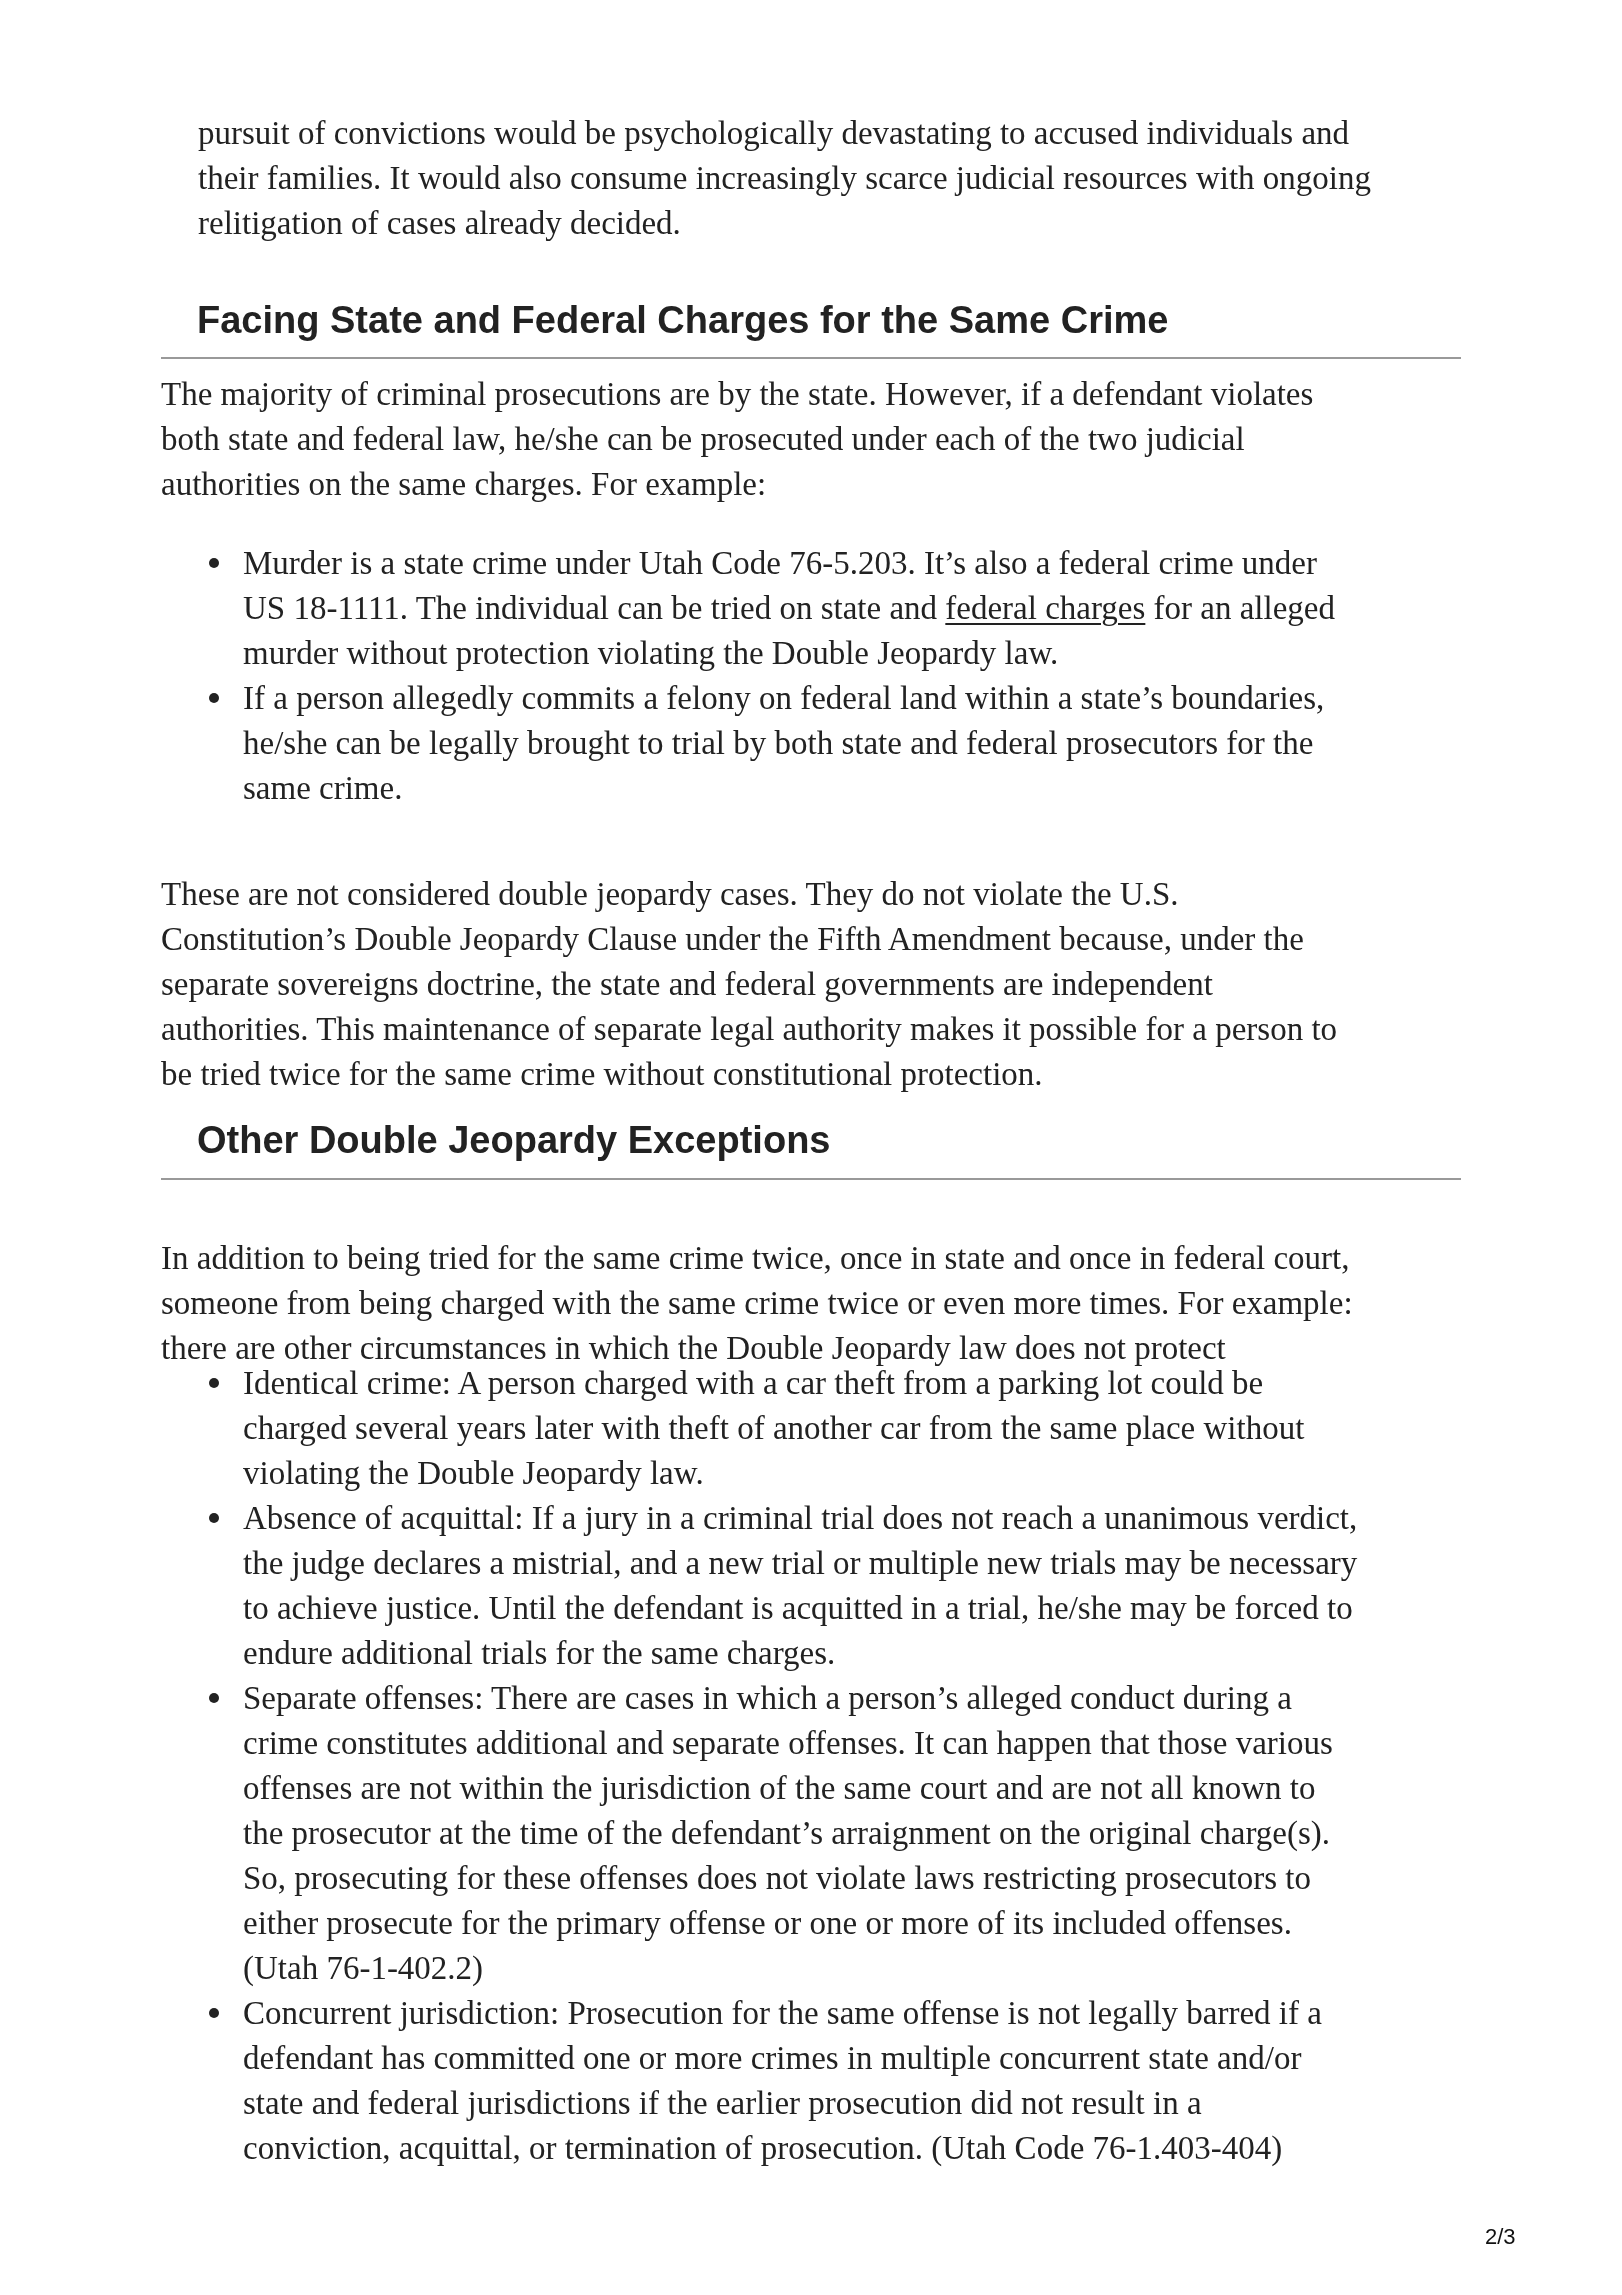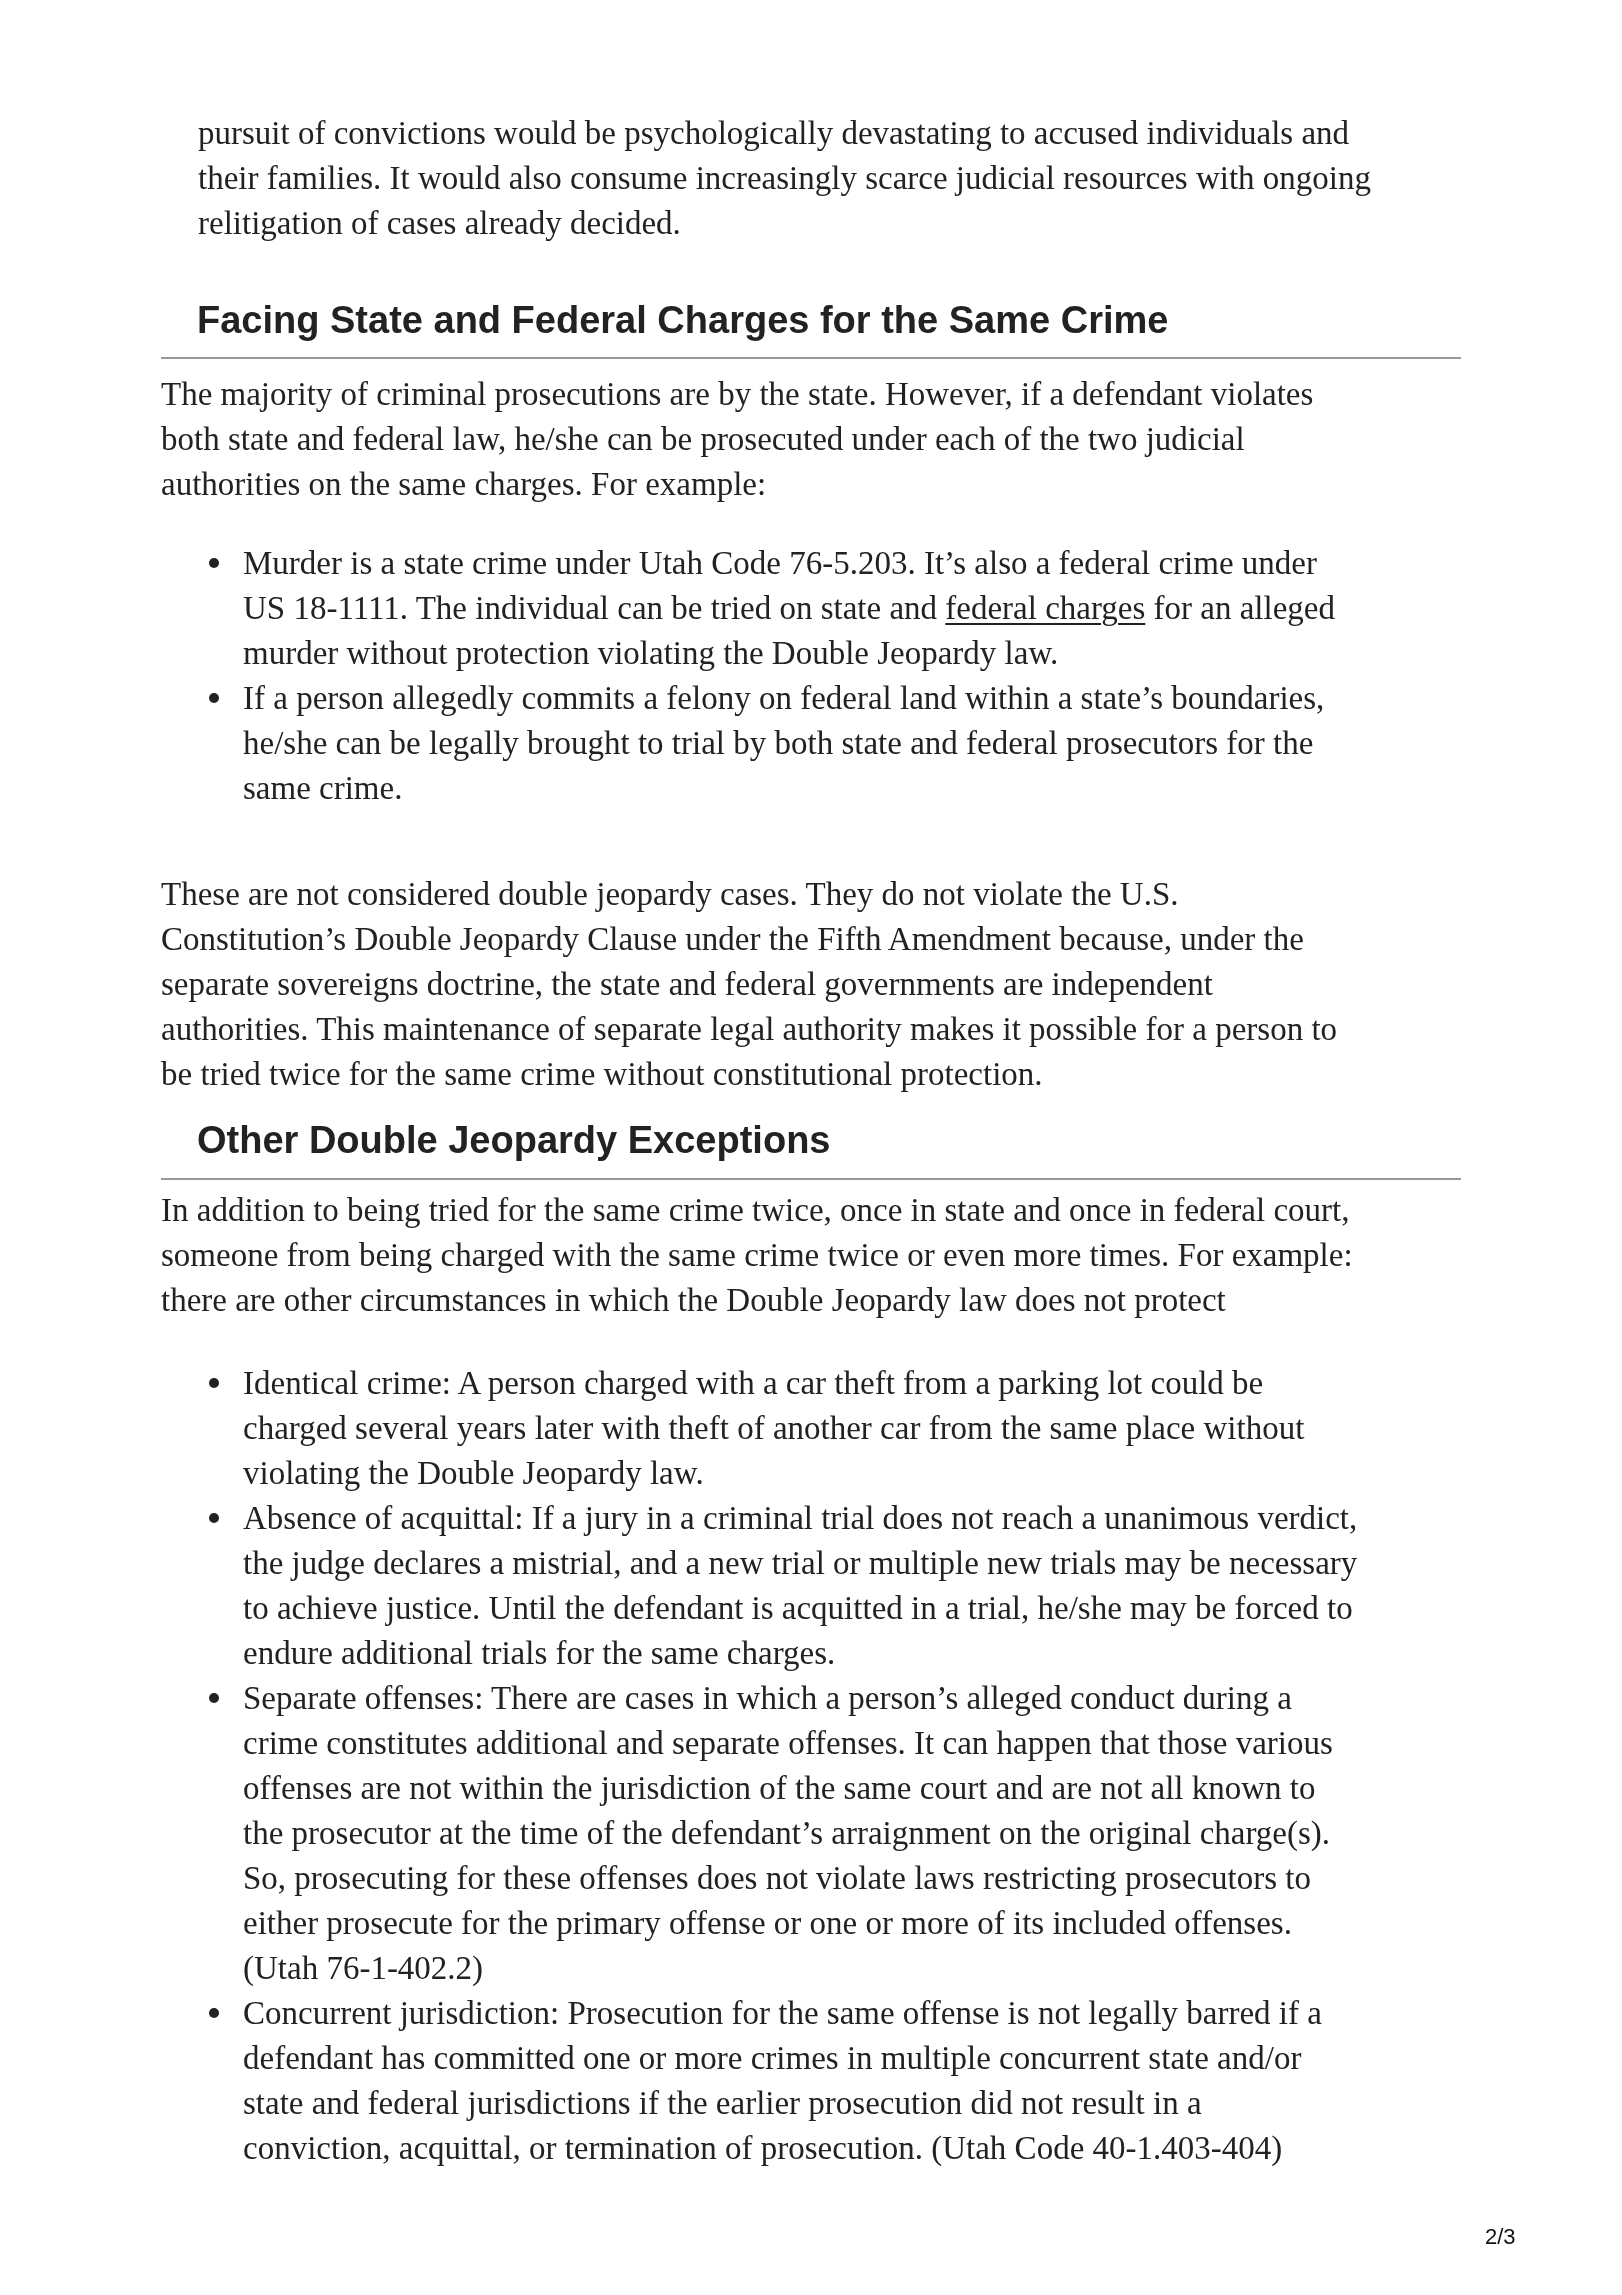--- a/index.html
+++ b/index.html
@@ -54,21 +54,21 @@
   <span class="line">These are not considered double jeopardy cases. They do not violate the U.S.</span>
   <span class="line">Constitution’s Double Jeopardy Clause under the Fifth Amendment because, under the</span>
   <span class="line">separate sovereigns doctrine, the state and federal governments are independent</span>
   <span class="line">authorities. This maintenance of separate legal authority makes it possible for a person to</span>
   <span class="line">be tried twice for the same crime without constitutional protection.</span>
 </div>
 
 <div class="block h" style="top:1118px;">Other Double Jeopardy Exceptions</div>
 <div class="rule" style="top:1178px;"></div>
 
-<div class="block p" style="top:1188px;">
+<div class="block p" style="top:1236px;">
   <span class="line">In addition to being tried for the same crime twice, once in state and once in federal court,</span>
   <span class="line">someone from being charged with the same crime twice or even more times. For example:</span>
   <span class="line">there are other circumstances in which the Double Jeopardy law does not protect</span>
 </div>
 
 <div class="block p" style="top:1361px;">
   <ul class="ul">
     <li class="li">
       <span class="bullet"></span>
       <span class="line">Identical crime: A person charged with a car theft from a parking lot could be</span>
@@ -90,19 +90,19 @@
       <span class="line">the prosecutor at the time of the defendant’s arraignment on the original charge(s).</span>
       <span class="line">So, prosecuting for these offenses does not violate laws restricting prosecutors to</span>
       <span class="line">either prosecute for the primary offense or one or more of its included offenses.</span>
       <span class="line">(Utah 76-1-402.2)</span>
     </li>
     <li class="li">
       <span class="bullet"></span>
       <span class="line">Concurrent jurisdiction: Prosecution for the same offense is not legally barred if a</span>
       <span class="line">defendant has committed one or more crimes in multiple concurrent state and/or</span>
       <span class="line">state and federal jurisdictions if the earlier prosecution did not result in a</span>
-      <span class="line">conviction, acquittal, or termination of prosecution. (Utah Code 40-1.403-404)</span>
+      <span class="line">conviction, acquittal, or termination of prosecution. (Utah Code 76-1.403-404)</span>
     </li>
   </ul>
 </div>
 
 <div class="pagenum">2/3</div>
 
 
 </body></html>

